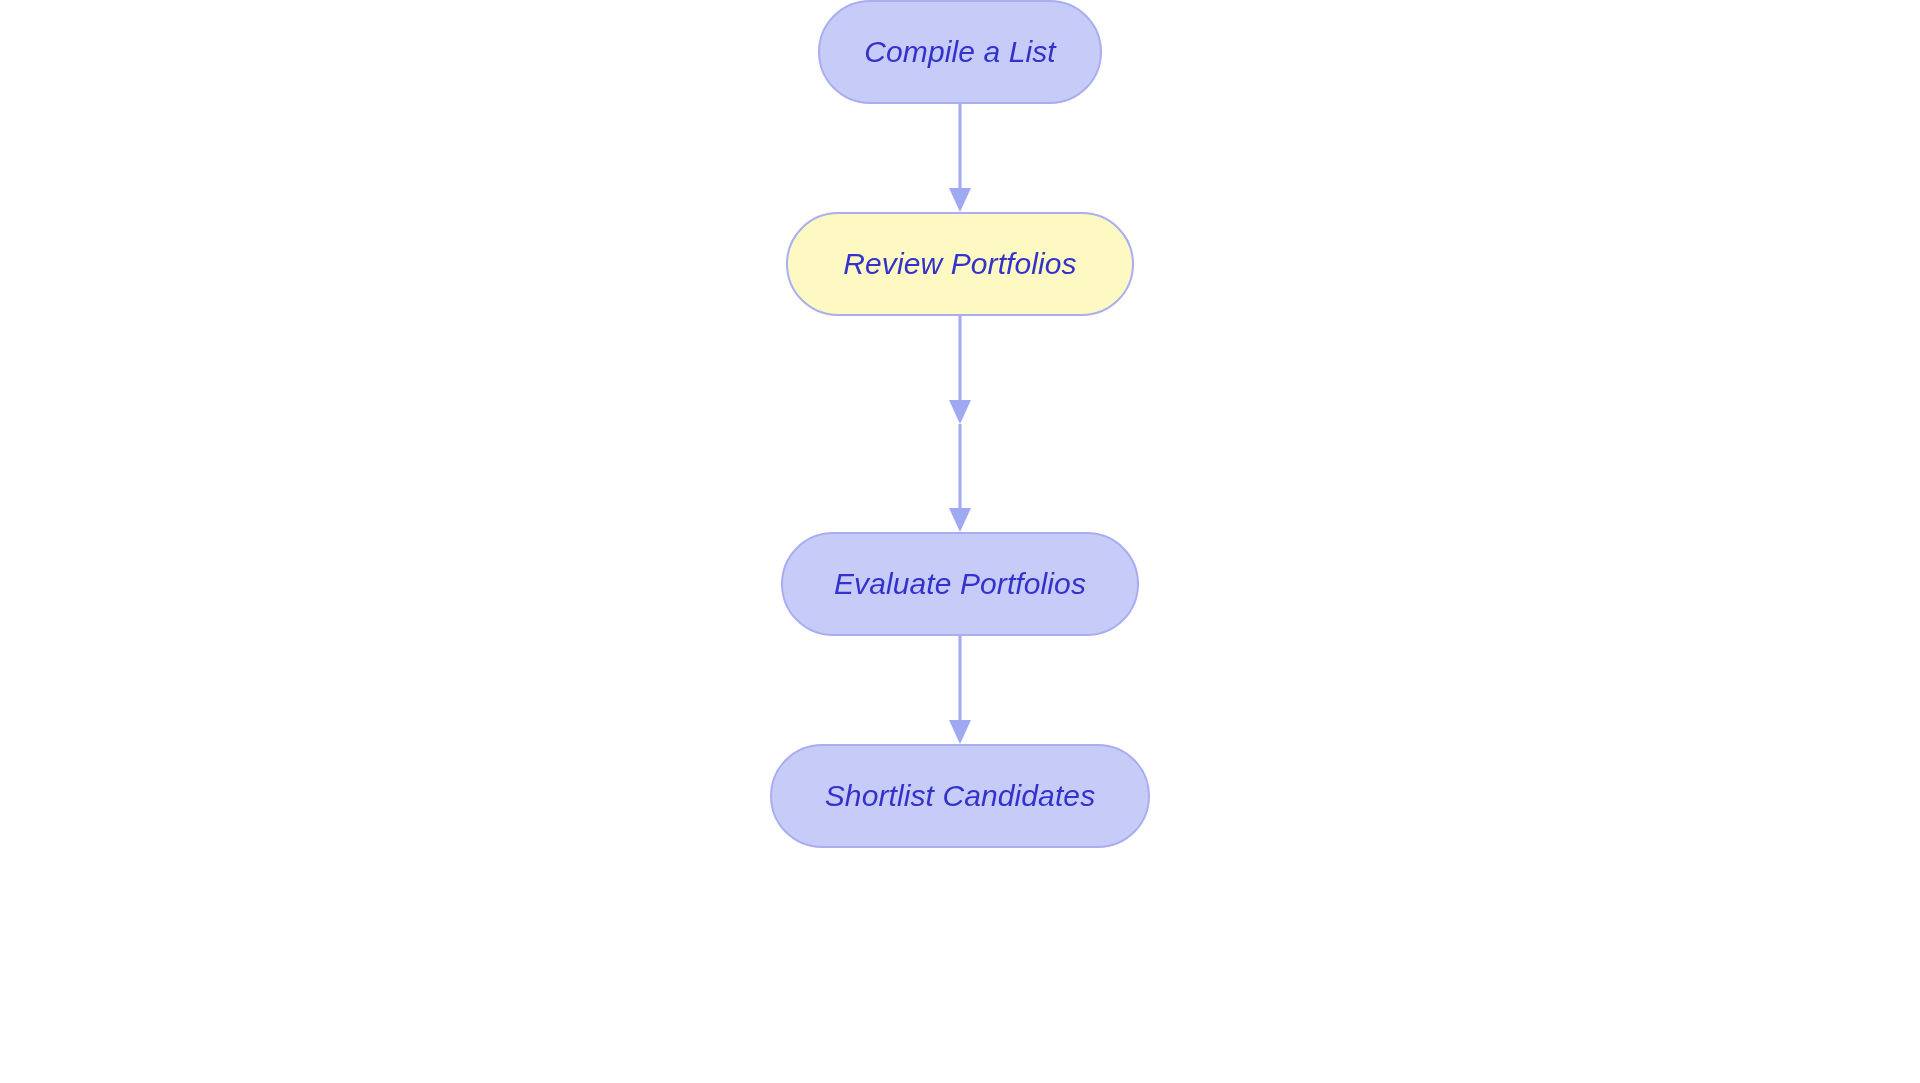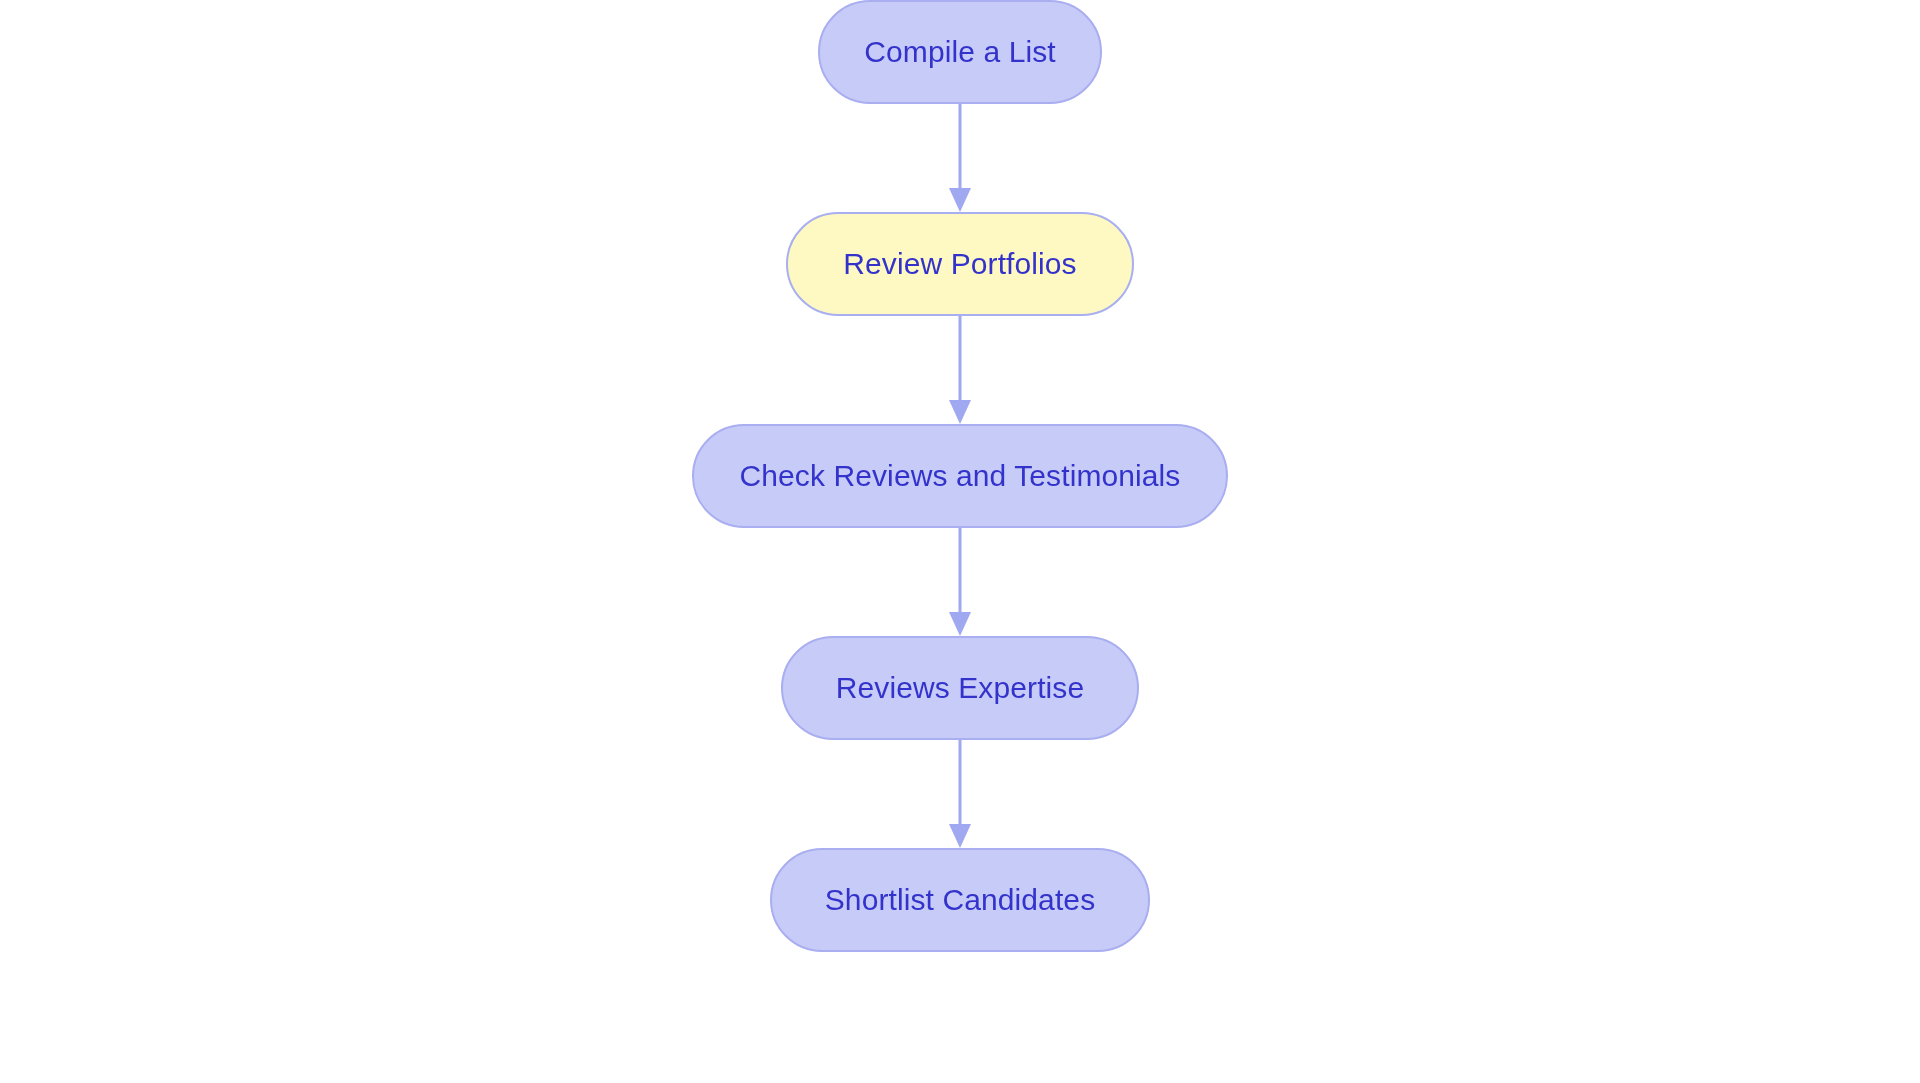--- a/index.html
+++ b/index.html
@@ -79,51 +79,48 @@
   
   .node-w-0 { min-width: 284px; }
   .node-w-1 { min-width: 348px; }
   .node-w-2 { min-width: 536px; }
   .node-w-3 { min-width: 358px; }
   .node-w-4 { min-width: 380px; }
 </style>
 </head>
 <body>
 
-<div id="flowchart-canvas" style="background: rgb(255, 255, 255);">
+<div id="flowchart-canvas" style="background: rgb(255, 255, 255); font-style: italic;">
 
   <div class="flow-node node-w-0" style="background: rgb(199, 203, 248); border-color: rgb(168, 174, 240);">
     <span class="flow-node-label" style="color: rgb(51, 51, 204);">Compile a List</span>
   </div>
 
   <div class="flow-connector">
     <span class="conn-line" style="background: rgb(159, 168, 240);"></span>
     <span class="conn-head" style="border-top-color: rgb(159, 168, 240);"></span>
   </div>
 
   <div class="flow-node node-w-1" style="background: #fef9c3; border-color: rgb(168, 174, 240);">
     <span class="flow-node-label" style="color: rgb(51, 51, 204);">Review Portfolios</span>
   </div>
 
   <div class="flow-connector">
     <span class="conn-line" style="background: rgb(159, 168, 240);"></span>
     <span class="conn-head" style="border-top-color: rgb(159, 168, 240);"></span>
   </div>
 
-  <div class="flow-node node-w-2" style="background: rgb(199, 203, 248); border-color: rgb(168, 174, 240);">
-    <span class="flow-node-label" style="color: rgb(51, 51, 204);">Check Reviews and Testimonials</span>
-  </div>
 
   <div class="flow-connector">
     <span class="conn-line" style="background: rgb(159, 168, 240);"></span>
     <span class="conn-head" style="border-top-color: rgb(159, 168, 240);"></span>
   </div>
 
   <div class="flow-node node-w-3" style="background: rgb(199, 203, 248); border-color: rgb(168, 174, 240);">
-    <span class="flow-node-label" style="color: rgb(51, 51, 204);">Reviews Expertise</span>
+    <span class="flow-node-label" style="color: rgb(51, 51, 204);">Evaluate Portfolios</span>
   </div>
 
   <div class="flow-connector">
     <span class="conn-line" style="background: rgb(159, 168, 240);"></span>
     <span class="conn-head" style="border-top-color: rgb(159, 168, 240);"></span>
   </div>
 
   <div class="flow-node node-w-4" style="background: rgb(199, 203, 248); border-color: rgb(168, 174, 240);">
     <span class="flow-node-label" style="color: rgb(51, 51, 204);">Shortlist Candidates</span>
   </div>

